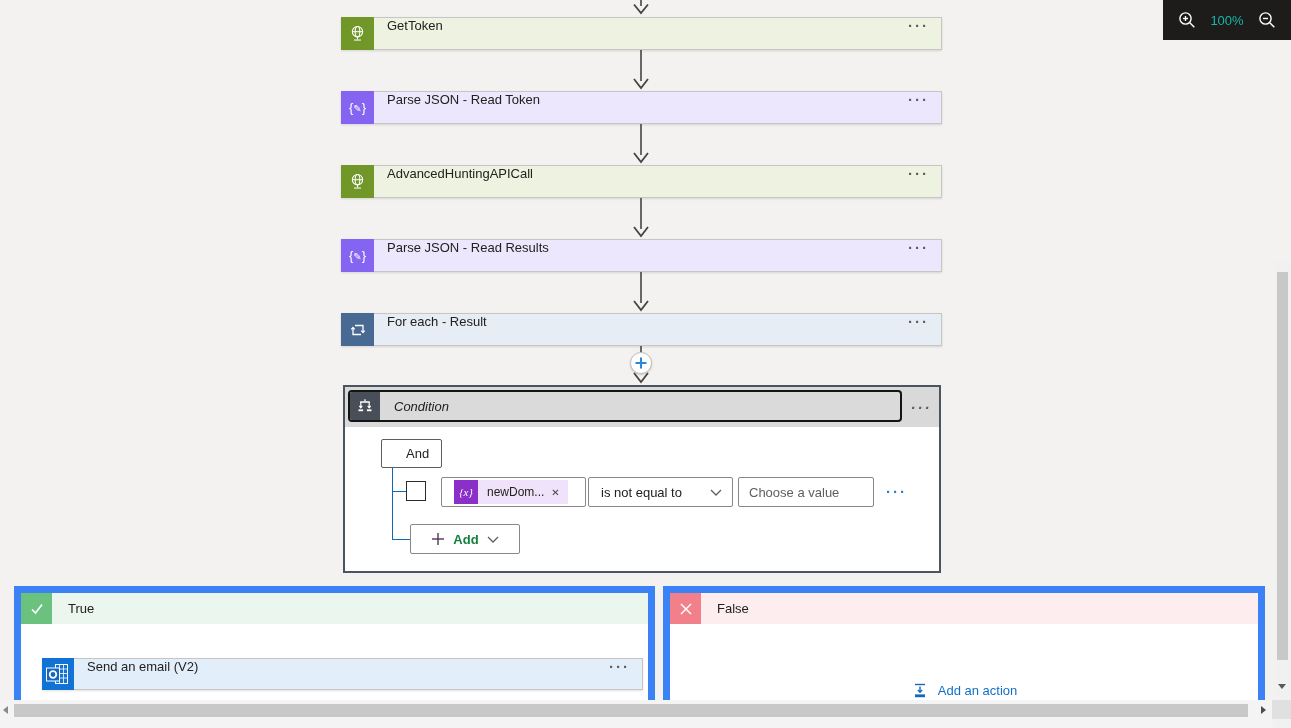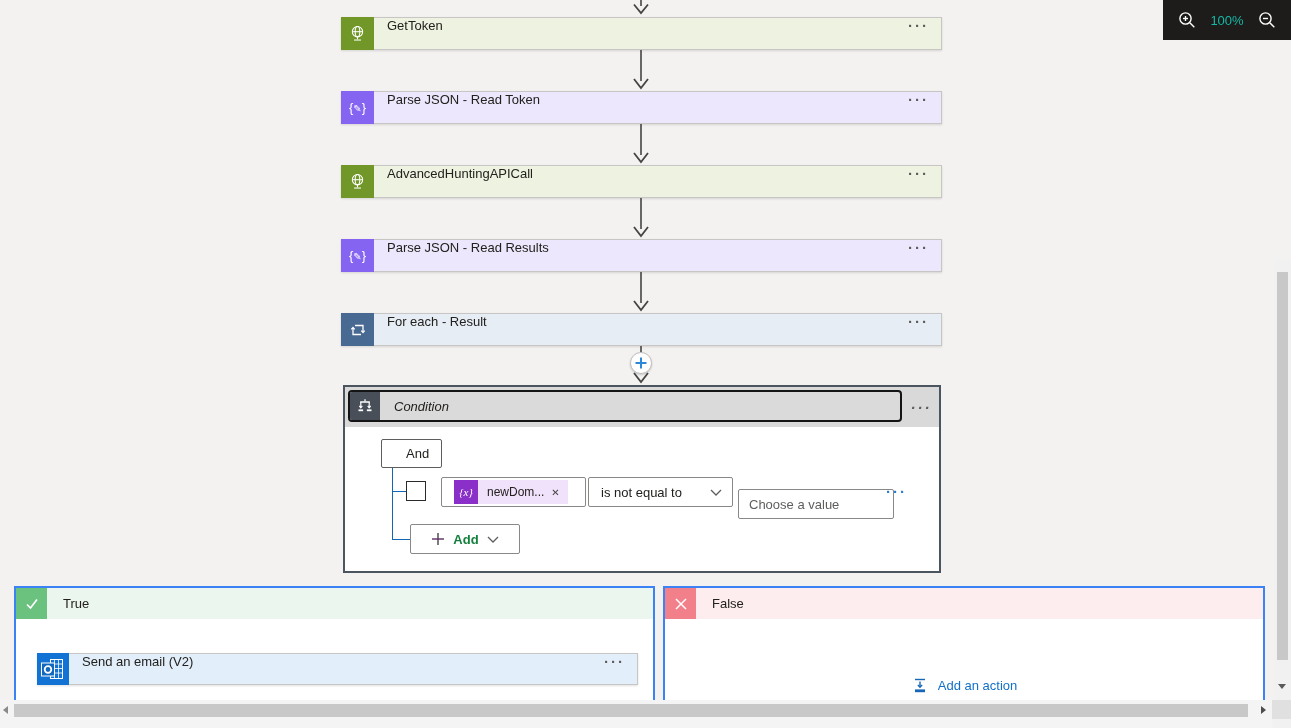--- a/index.html
+++ b/index.html
@@ -50,40 +50,40 @@
   .tree-v  { position:absolute; left:47px; top:41px; width:1px; height:71px; background:#1067b6; }
   .tree-h1 { position:absolute; left:47px; top:64px; width:14px; height:1px; background:#1067b6; }
   .tree-h2 { position:absolute; left:47px; top:112px; width:18px; height:1px; background:#1067b6; }
 
   .row-checkbox { position:absolute; left:61px; top:54px; width:20px; height:20px; background:#fff;
                   border:1.5px solid #2b2b2b; cursor:pointer; }
   .field { position:absolute; top:50px; height:30px; background:#fff; border:1px solid #8a8886;
            border-radius:2px; display:flex; align-items:center; }
   .f-operand1 { left:96px;  width:145px; padding-left:12px; cursor:pointer; }
   .f-operator { left:243px; width:145px; padding:0 10px 0 12px; cursor:pointer; }
-  .f-value    { left:393px; width:156px; padding-left:10px; color:#605e5c; cursor:text;margin-top:12px; }
+  .f-value    { left:393px; width:136px; padding-left:10px; color:#605e5c; cursor:text; }
   .f-operator .chev { margin-left:auto; }
   .row-menu-dots { position:absolute; left:541px; top:56px; color:#2b7cd3; font-size:15px;
                    font-weight:700; letter-spacing:2px; cursor:pointer; }
 
   .chip { display:flex; align-items:center; height:24px; cursor:pointer; }
   .chip .badge { width:24px; height:24px; background:#8b2fc9; color:#fff; display:flex;
                  align-items:center; justify-content:center; font-size:11px; font-style:italic;
                  font-family:"Liberation Serif", serif; }
   .chip .clabel { height:24px; background:#f0e2fa; display:flex; align-items:center; gap:7px;
                   padding:0 8px 0 9px; font-size:12px; color:#23211e; }
   .chip .x { font-size:10px; color:#444; cursor:pointer; }
 
   .add-btn { position:absolute; left:65px; top:97px; width:110px; height:30px; background:#fff;
              border:1px solid #8a8886; border-radius:2px; display:flex; align-items:center;
              justify-content:center; gap:8px; font-weight:700; font-size:13px; color:#15803d;
              cursor:pointer; }
 
   
-  .branch { position:absolute; top:586px; height:142px; background:#fff; border:2px solid #3b82f6; }
+  .branch { position:absolute; top:586px; height:142px; background:#fff; border:7px solid #3b82f6; }
   .branch-true  { left:14px;  width:641px; }
   .branch-false { left:663px; width:602px; }
   .branch-header { height:31px; display:flex; align-items:center; }
   .branch-true  .branch-header { background:#ebf6ee; }
   .branch-false .branch-header { background:#fdedef; }
   .bicon { width:31px; height:31px; flex:none; display:flex; align-items:center; justify-content:center; }
   .bicon-true  { background:#6bc17e; }
   .bicon-false { background:#f1808a; }
   .branch-label { margin-left:16px; font-size:13px; color:#23211e; }
 

